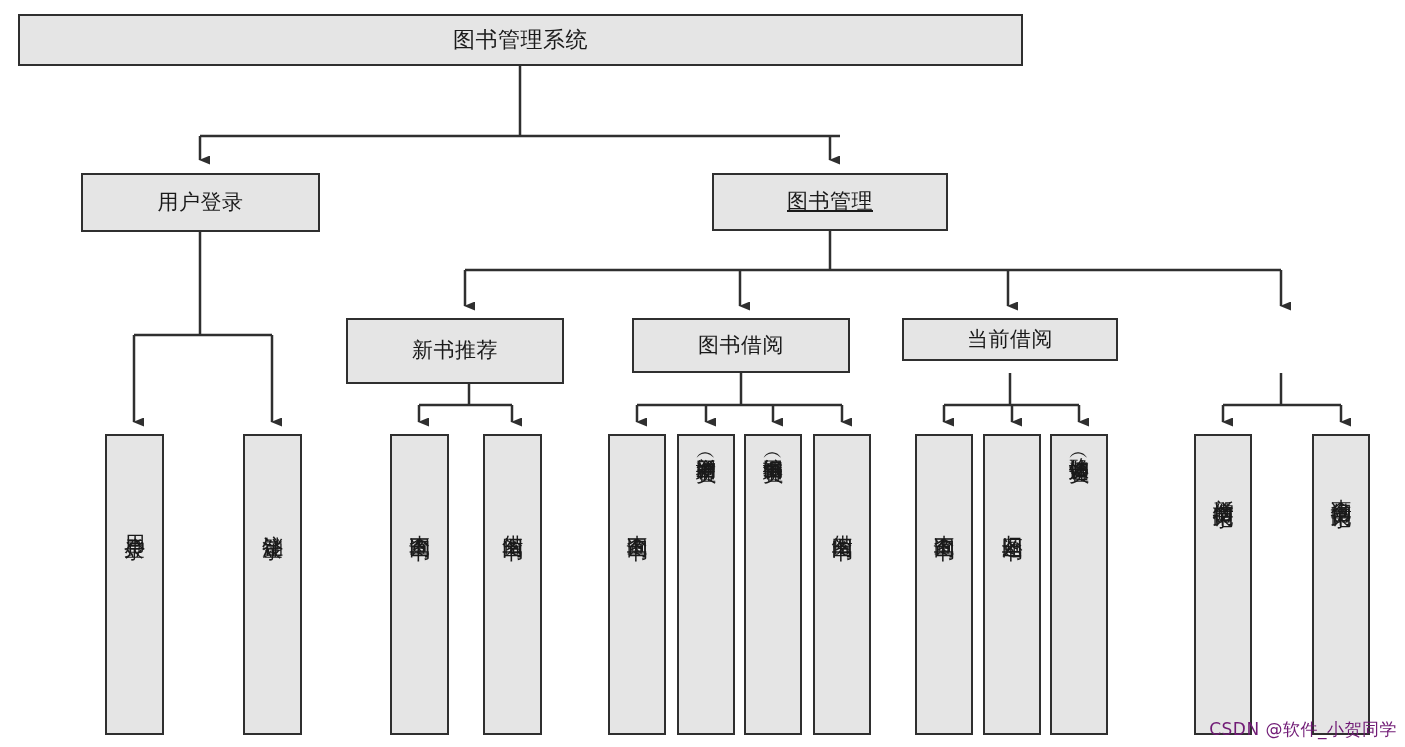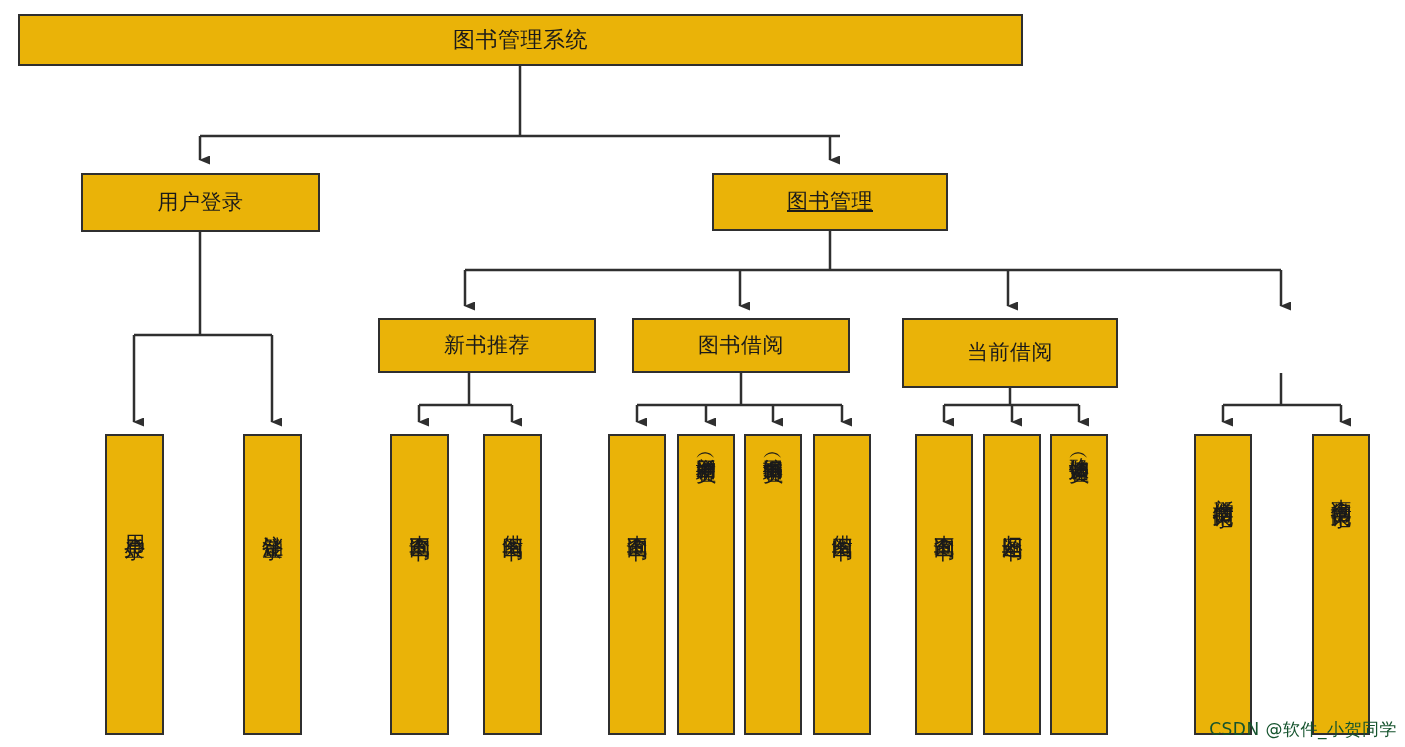--- a/index.html
+++ b/index.html
@@ -24,21 +24,21 @@
     position: absolute;
     left: 0;
     top: 0;
     width: 1405px;
     height: 747px;
     pointer-events: none;
   }
   .node {
     position: absolute;
     box-sizing: border-box;
-    background: #eab308;
+    background: #e5e5e5;
     border: 2.5px solid #2f2f2f;
     display: flex;
     align-items: center;
     justify-content: center;
     color: #1a1a1a;
   }
   .node .label {
     display: block;
     text-align: center;
     line-height: 1.12;
@@ -69,21 +69,21 @@
   }
   .node.vert.tall-text .label {
     font-size: 20px;
     letter-spacing: 1px;
   }
   #watermark {
     position: absolute;
     right: 8px;
     bottom: 6px;
     font-size: 17px;
-    color: #14532d;
+    color: #701a75;
     white-space: nowrap;
     letter-spacing: 0.5px;
   }
 </style>
 </head>
 <body>
 
 <div id="diagram-root">
 
   <svg id="edge-layer" width="1405" height="747" viewBox="0 0 1405 747" xmlns="http://www.w3.org/2000/svg">
@@ -140,27 +140,27 @@
     <span class="label">图书管理系统</span>
   </div>
 
   <div class="node horiz" style="left:81px; top:173px; width:239px; height:59px;">
     <span class="label">用户登录</span>
   </div>
   <div class="node horiz" style="left:712px; top:173px; width:236px; height:58px;text-decoration:underline;">
     <span class="label">图书管理</span>
   </div>
 
-  <div class="node horiz" style="left:378px; top:318px; width:218px; height:55px;">
+  <div class="node horiz" style="left:346px; top:318px; width:218px; height:66px;">
     <span class="label">新书推荐</span>
   </div>
   <div class="node horiz" style="left:632px; top:318px; width:218px; height:55px;">
     <span class="label">图书借阅</span>
   </div>
-  <div class="node horiz" style="left:902px; top:318px; width:216px; height:70px;">
+  <div class="node horiz" style="left:902px; top:318px; width:216px; height:43px;">
     <span class="label">当前借阅</span>
   </div>
 
   <div class="node vert" style="left:105px; top:434px; width:59px; height:301px; padding-top:82px;">
     <span class="label">用户登录</span>
   </div>
   <div class="node vert" style="left:243px; top:434px; width:59px; height:301px; padding-top:82px;">
     <span class="label">注销登录</span>
   </div>
 

